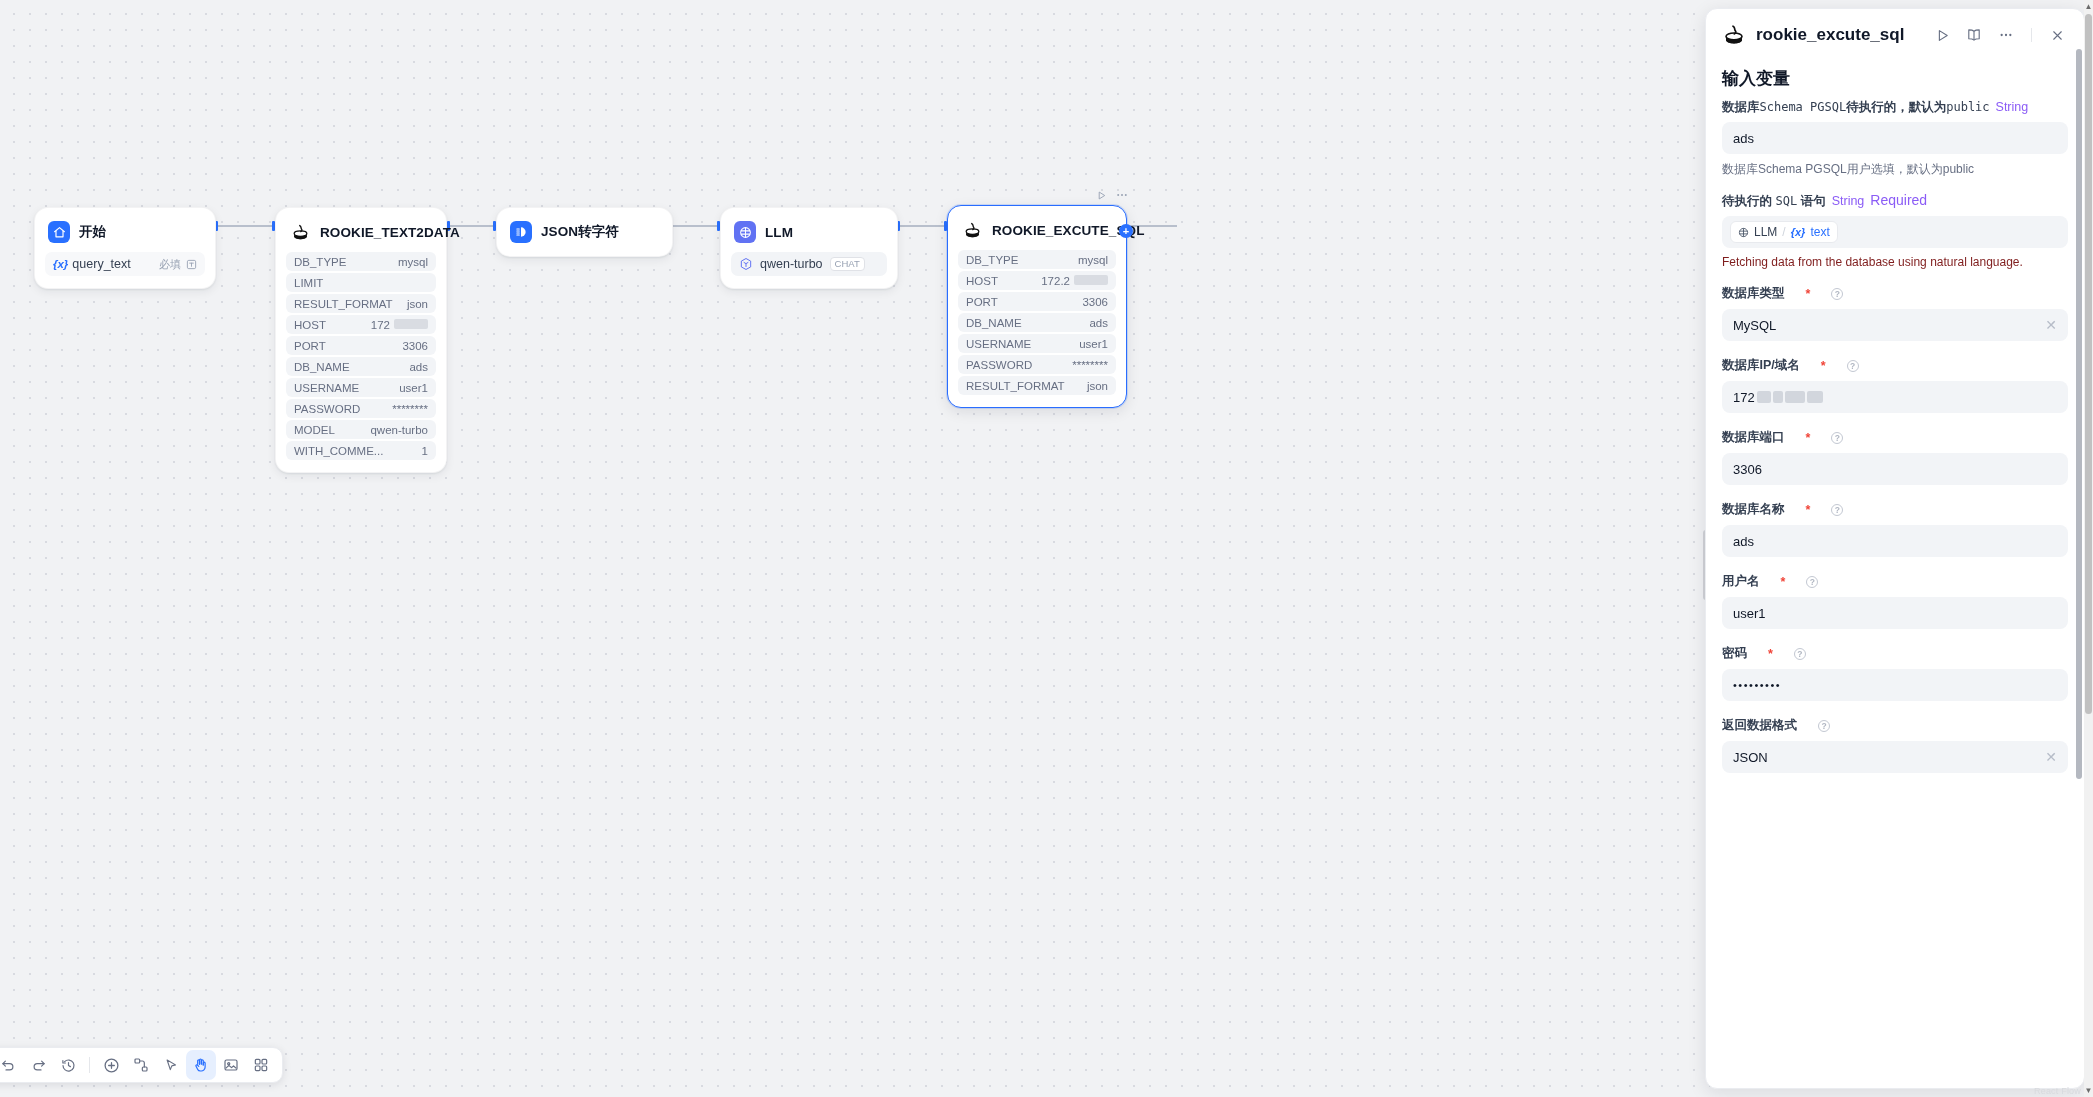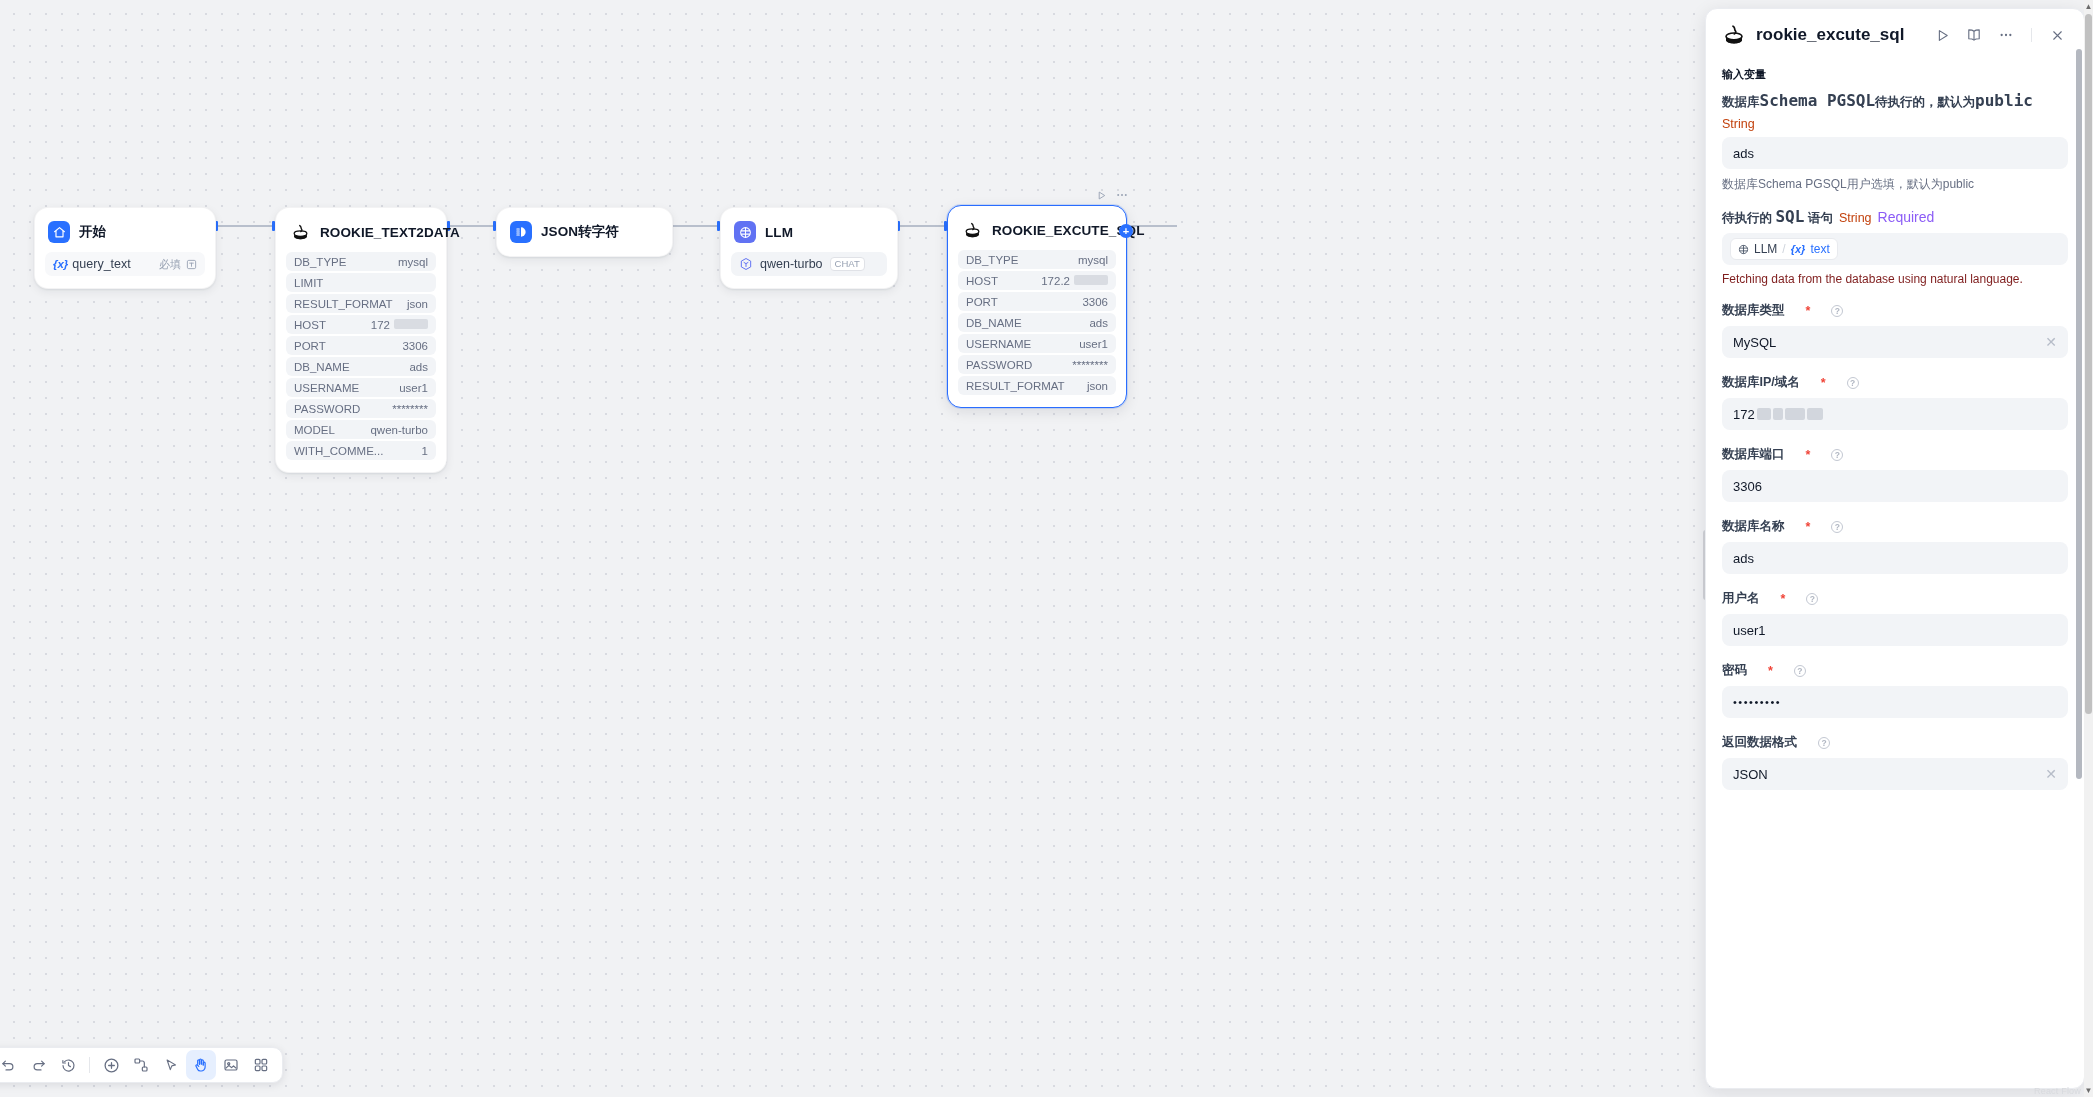--- a/index.html
+++ b/index.html
@@ -143,28 +143,28 @@
 
   #panel-desc {
     padding: 4px 16px 14px 16px;
     font-size: 12.5px; color: #b6bcc8;
     border-bottom: 1px solid #f0f1f3;
   }
   #panel-scroll {
     flex: 1 1 auto; overflow: hidden; position: relative;
     padding: 14px 16px 0 16px;
   }
-  .sec-title { font-size: 11px; font-weight: 700; color: #101828; margin-bottom: 9px; }
+  .sec-title { font-size: 17px; font-weight: 700; color: #101828; margin-bottom: 9px; }
 
   .var-label {
     font-size: 12.5px; color: #354052; font-weight: 700; margin-bottom: 6px;
     display: flex; align-items: baseline; flex-wrap: wrap; gap: 6px;
   }
-  .var-label .mono { font-family: "DejaVu Sans Mono", "Liberation Mono", monospace; font-size: 16px; font-weight: 700; margin-top: 43px;}
-  .var-label .type { color: #c2410c; font-weight: 400; font-size: 12.5px;}
+  .var-label .mono { font-family: "DejaVu Sans Mono", "Liberation Mono", monospace; font-size: 12px; font-weight: 400; margin-top: 43px;}
+  .var-label .type { color: #8b5cf6; font-weight: 400; font-size: 12.5px;}
   .var-label .req  { color: #8b5cf6; font-weight: 400; font-size: 14px;}
 
   .field {
     background: #f2f4f7; border-radius: 8px;
     height: 32px; display: flex; align-items: center;
     padding: 0 11px; font-size: 13px; color: #101828;
     justify-content: space-between;
   }
   .field .clear { color: #b6bcc8; font-size: 14px; cursor: pointer; }
   .helper { font-size: 12px; color: #676f83; margin: 7px 0 14px 0; }

